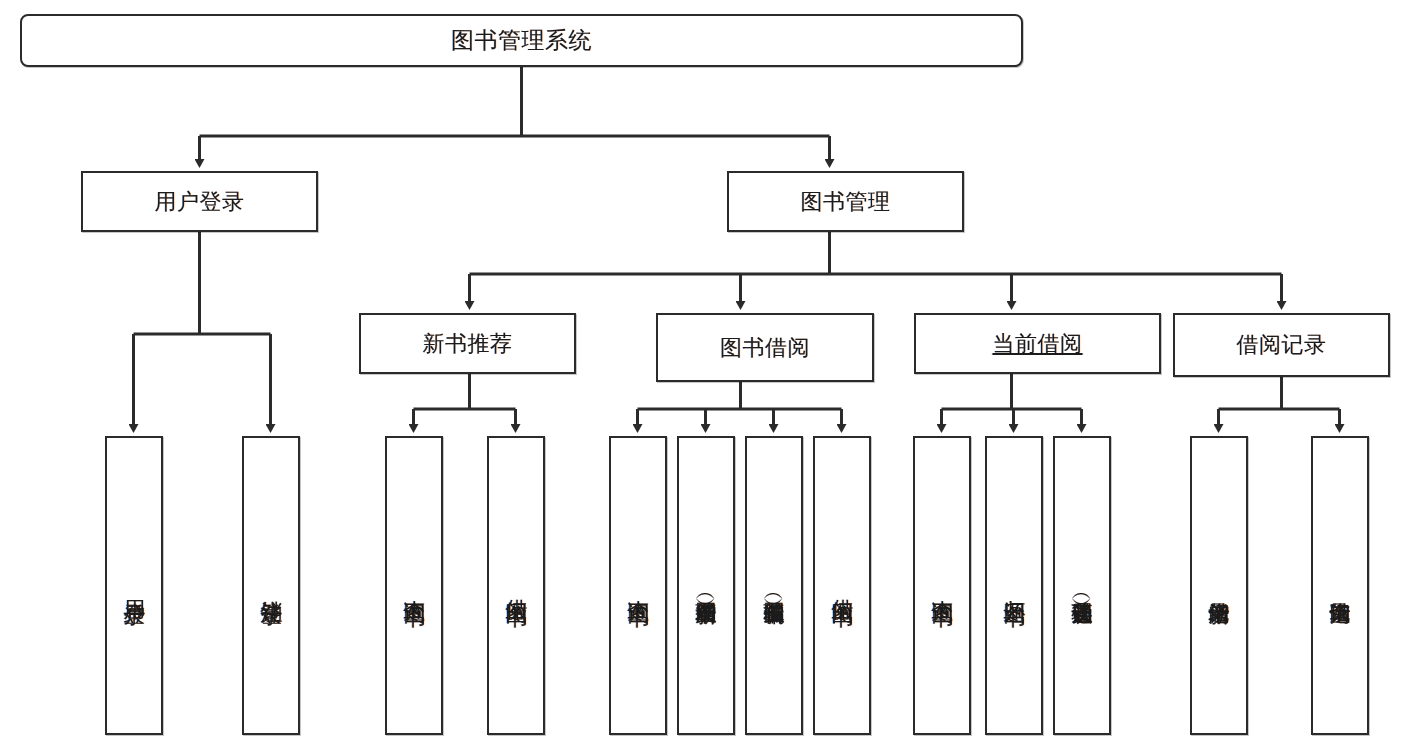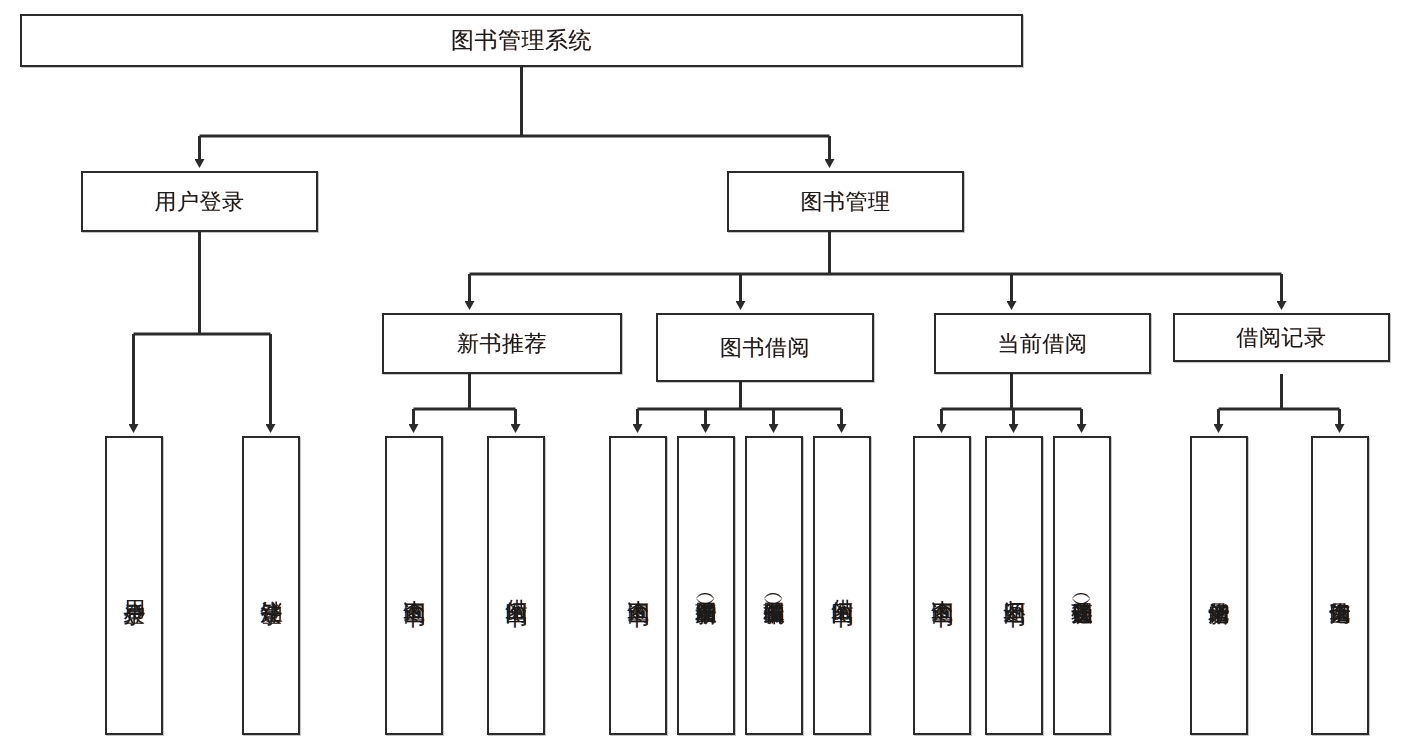--- a/index.html
+++ b/index.html
@@ -115,41 +115,41 @@
       <path d="M1013.5,409 L1013.5,425" marker-end="url(#arrow)"></path>
       <path d="M1081.5,409 L1081.5,425" marker-end="url(#arrow)"></path>
 
       <path d="M1281.5,374 L1281.5,409"></path>
       <path d="M1218.5,409 L1339.5,409"></path>
       <path d="M1218.5,409 L1218.5,425" marker-end="url(#arrow)"></path>
       <path d="M1339.5,409 L1339.5,425" marker-end="url(#arrow)"></path>
     </g>
   </svg>
 
-  <div class="node h root" id="node-root" style="left: 20px; top: 14px; width: 1003px; height: 53px;">
+  <div class="node h root" id="node-root" style="left: 20px; top: 14px; width: 1003px; height: 53px; border-radius: 8px;">
     <span class="lbl">图书管理系统</span>
   </div>
 
   <div class="node h" id="node-l2-0" style="left: 81px; top: 171px; width: 237px; height: 61px;">
     <span class="lbl">用户登录</span>
   </div>
   <div class="node h" id="node-l2-1" style="left: 711px; top: 171px; width: 237px; height: 61px; margin-left: 16px;">
     <span class="lbl">图书管理</span>
   </div>
 
-  <div class="node h" id="node-l3-0" style="left: 382px; top: 313px; width: 240px; height: 61px; font-family: Liberation Serif, serif;">
+  <div class="node h" id="node-l3-0" style="left: 359px; top: 313px; width: 217px; height: 61px; font-family: Liberation Serif, serif;">
     <span class="lbl">新书推荐</span>
   </div>
   <div class="node h" id="node-l3-1" style="left: 632px; top: 313px; width: 218px; height: 69px; margin-left: 24px;">
     <span class="lbl">图书借阅</span>
   </div>
-  <div class="node h" id="node-l3-2" style="left: 934px; top: 313px; width: 217px; height: 61px;">
+  <div class="node h" id="node-l3-2" style="left: 914px; top: 313px; width: 247px; height: 61px; text-decoration: underline;">
     <span class="lbl">当前借阅</span>
   </div>
-  <div class="node h" id="node-l3-3" style="left: 1173px; top: 313px; width: 217px; height: 49px;">
+  <div class="node h" id="node-l3-3" style="left: 1173px; top: 313px; width: 217px; height: 64px;">
     <span class="lbl">借阅记录</span>
   </div>
 
   <div class="node v" id="node-leaf-0" style="left: 105px; top: 436px; width: 58px; height: 299px;">
     <span class="lbl">用户登录</span>
   </div>
   <div class="node v" id="node-leaf-1" style="left: 242px; top: 436px; width: 58px; height: 299px;">
     <span class="lbl">注销登录</span>
   </div>
   <div class="node v" id="node-leaf-2" style="left: 385px; top: 436px; width: 58px; height: 299px;">

